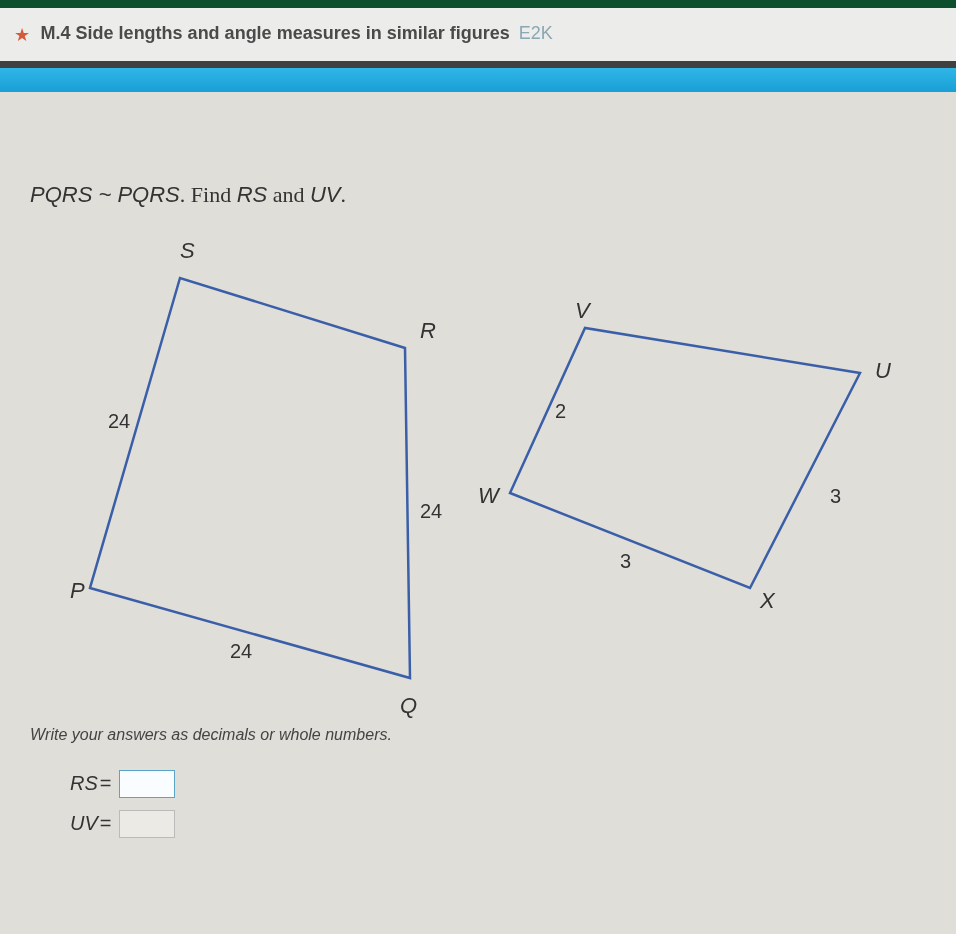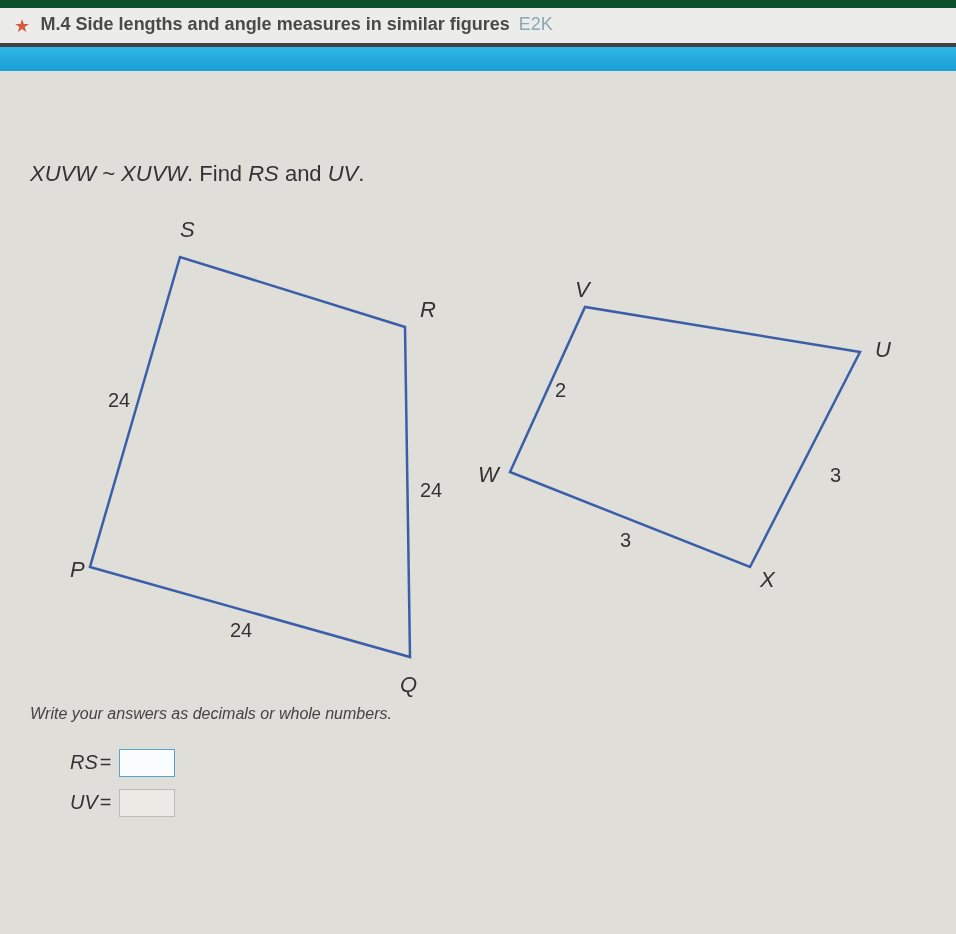--- a/index.html
+++ b/index.html
@@ -7,22 +7,22 @@
     width: 956px;
     height: 934px;
     font-family: Verdana, Arial, sans-serif;
     background: #e0ded9;
     overflow: hidden;
     position: relative;
   }
   .top-green { height: 8px; background: #0d4f2c; }
   .top-bar {
     background: #ececea;
-    padding: 6px 14px;
-    border-bottom: 4px solid #404040;
+    padding: 15px 14px;
+    border-bottom: 7px solid #404040;
     position: relative;
   }
   .star {
     display: inline-block;
     color: #d65a3a;
     font-size: 18px;
     vertical-align: middle;
     margin-right: 6px;
   }
   .bar-title {
@@ -37,21 +37,21 @@
     padding: 90px 30px 0 30px;
     position: relative;
     color: #333;
   }
   .question {
     font-size: 22px;
     font-style: italic;
     color: #333;
     margin-bottom: 10px;
   }
-  .question .normal { font-style: normal; }
+  .question .normal { font-style: normal; font-family: Liberation Serif, serif; }
   .svg-wrap { width:896px; height:500px; }
   svg { overflow: visible; }
   .poly { fill: none; stroke: #3a5fa8; stroke-width: 2.5; }
   .lbl { font-family: Verdana, Arial, sans-serif; fill:#333; }
   .vtx { font-size:22px; font-style:italic; }
   .len { font-size:20px; }
   .hint {
     font-size: 16px;
     font-style: italic;
     color: #444;
@@ -90,21 +90,21 @@
   <span class="bar-title">
     <span>M.4 Side lengths and angle measures in similar figures</span>
     <span class="bar-code">E2K</span>
   </span>
 </div>
 <div class="blue-bar"></div>
 
 <div class="content">
 
   <div class="question">
-    <span>XUVW ~ XUVW</span><span class="normal">. Find </span><span>RS</span><span class="normal"> and </span><span>UV</span><span class="normal">.</span>
+    <span>PQRS ~ PQRS</span><span class="normal">. Find </span><span>RS</span><span class="normal"> and </span><span>UV</span><span class="normal">.</span>
   </div>
 
   <div class="svg-wrap">
     <svg width="896" height="500">
 
       <polygon class="poly" points="60,370 380,460 375,130 150,60"></polygon>
       <text class="lbl vtx" x="40" y="380">P</text>
       <text class="lbl vtx" x="370" y="495">Q</text>
       <text class="lbl vtx" x="390" y="120">R</text>
       <text class="lbl vtx" x="150" y="40">S</text>

